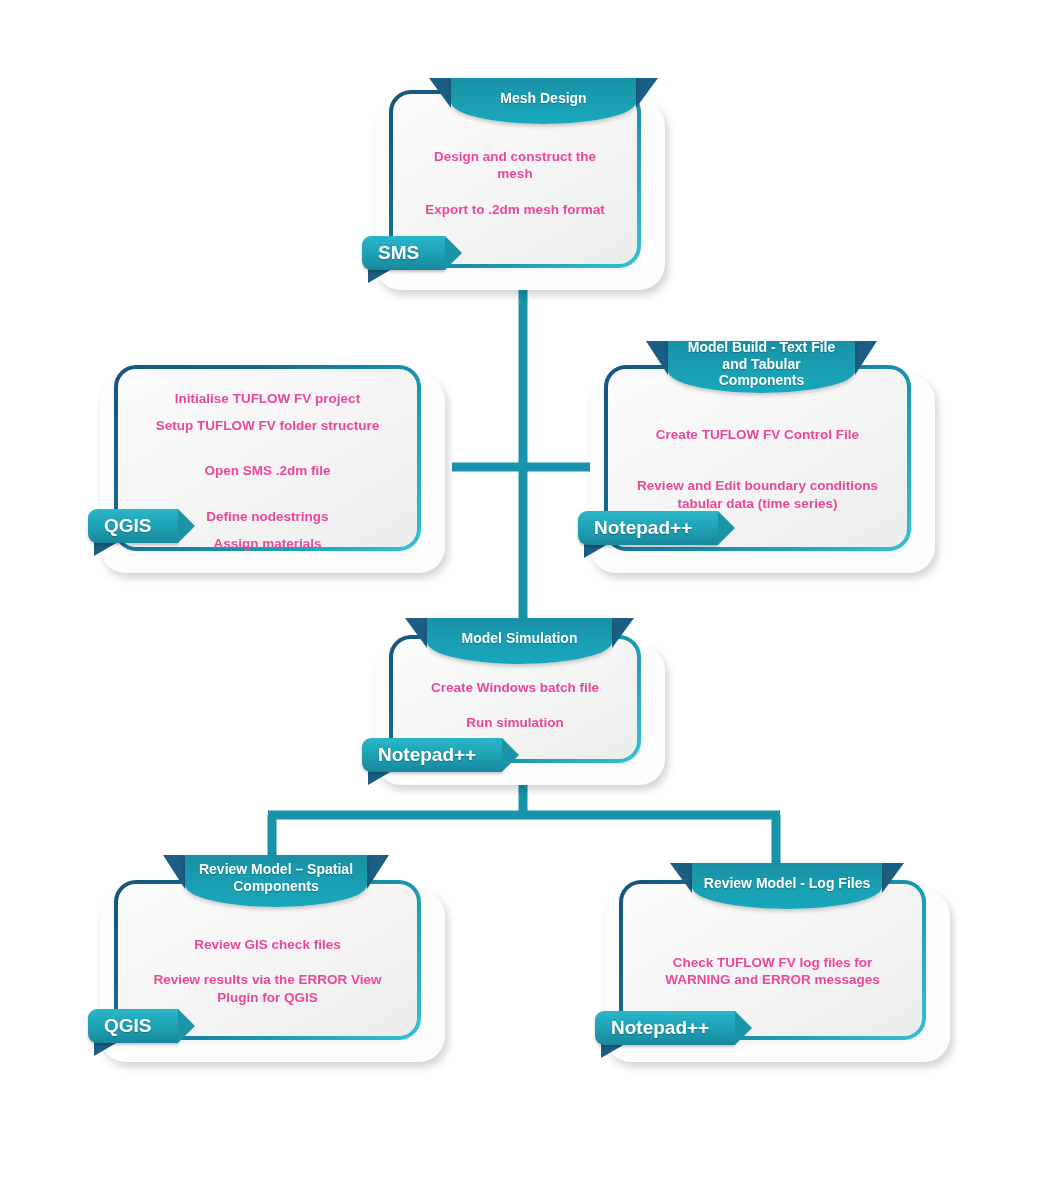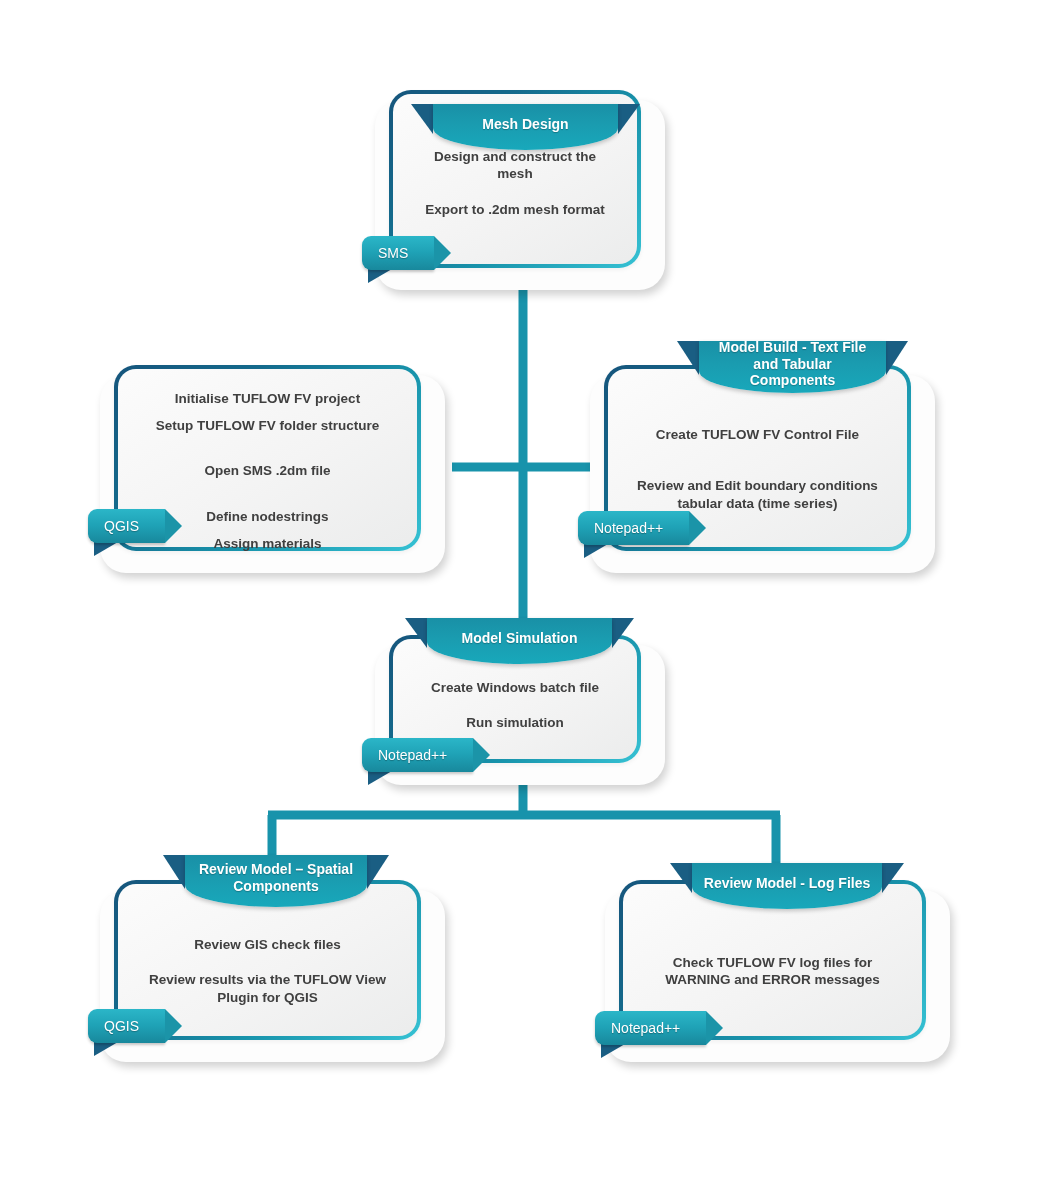--- a/index.html
+++ b/index.html
@@ -67,21 +67,21 @@
     bottom: 22px;
     display: flex;
     flex-direction: column;
     align-items: center;
     justify-content: center;
     padding: 26px 26px 18px 26px;
     box-sizing: border-box;
     text-align: center;
   }
   .node .body .line {
-    color: #404040;
+    color: #ec4899;
     font-size: 13.5px;
     font-weight: bold;
     line-height: 1.28;
     margin: 9px 0;
   }
 
   
   .banner {
     position: absolute;
     z-index: 6;
@@ -167,22 +167,22 @@
     width: 0;
     height: 0;
     border-left: 17px solid #1b94a8;
     border-top: 17px solid transparent;
     border-bottom: 17px solid transparent;
   }
   .tag .label {
     position: relative;
     z-index: 2;
     color: #ffffff;
-    font-size: 14px;
-    font-weight: normal;
+    font-size: 19px;
+    font-weight: bold;
     white-space: nowrap;
     text-shadow: 0 1px 1px rgba(0,0,0,0.28);
   }
 </style>
 </head>
 <body>
 
 <div id="canvas">
 
   <svg id="connectors" viewBox="0 0 1050 1181" width="1050" height="1181">
@@ -200,21 +200,21 @@
   </svg>
 
   <div class="node" style="left:375px; top:100px; width:290px; height:190px;">
     <div class="plate"></div>
     <div class="panel"></div>
     <div class="body">
       <div class="line">Design and construct the mesh</div>
       <div class="line">Export to .2dm mesh format</div>
     </div>
   </div>
-  <div class="banner" style="left:433px; top:78px; width:185px;margin-top:26px;">
+  <div class="banner" style="left:451px; top:78px; width:185px;">
     <span class="tail-l"></span>
     <span class="tail-r"></span>
     <div class="face">
       <span class="title">Mesh Design</span>
     </div>
   </div>
   <div class="tag" style="left:362px; top:236px;">
     <span class="fold"></span>
     <div class="flag">
       <span class="label">SMS</span>
@@ -240,21 +240,21 @@
   </div>
 
   <div class="node" style="left:590px; top:375px; width:345px; height:198px;">
     <div class="plate"></div>
     <div class="panel"></div>
     <div class="body" style="padding-top:40px;gap:16px;">
       <div class="line">Create TUFLOW FV Control File</div>
       <div class="line" style="max-width:265px;">Review and Edit boundary conditions tabular data (time series)</div>
     </div>
   </div>
-  <div class="banner two-line" style="left:699px; top:341px; width:187px;">
+  <div class="banner two-line" style="left:668px; top:341px; width:187px;">
     <span class="tail-l"></span>
     <span class="tail-r"></span>
     <div class="face">
       <span class="title">Model Build - Text File and Tabular Components</span>
     </div>
   </div>
   <div class="tag" style="left:578px; top:511px;">
     <span class="fold"></span>
     <div class="flag">
       <span class="label">Notepad++</span>
@@ -281,21 +281,21 @@
     <div class="flag">
       <span class="label">Notepad++</span>
     </div>
   </div>
 
   <div class="node" style="left:100px; top:890px; width:345px; height:172px;">
     <div class="plate"></div>
     <div class="panel"></div>
     <div class="body" style="padding-top:40px;">
       <div class="line">Review GIS check files</div>
-      <div class="line" style="max-width:240px;">Review results via the TUFLOW View Plugin for QGIS</div>
+      <div class="line" style="max-width:240px;">Review results via the ERROR View Plugin for QGIS</div>
     </div>
   </div>
   <div class="banner two-line" style="left:185px; top:855px; width:182px;">
     <span class="tail-l"></span>
     <span class="tail-r"></span>
     <div class="face">
       <span class="title">Review Model – Spatial Components</span>
     </div>
   </div>
   <div class="tag" style="left:88px; top:1009px;">

